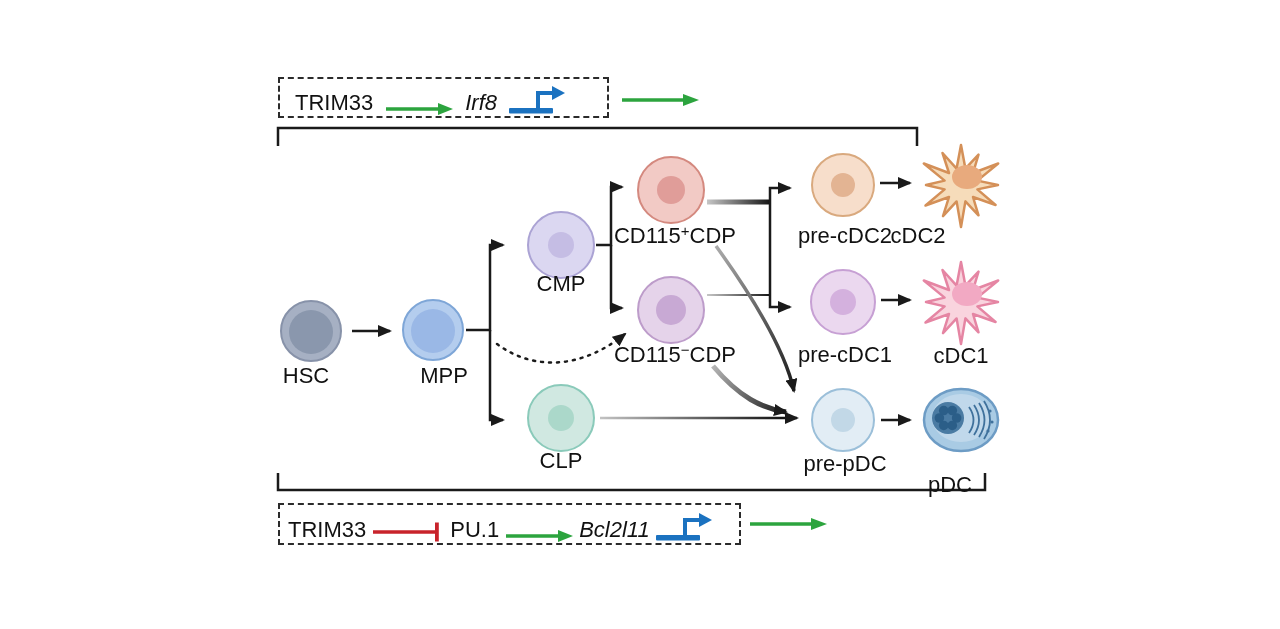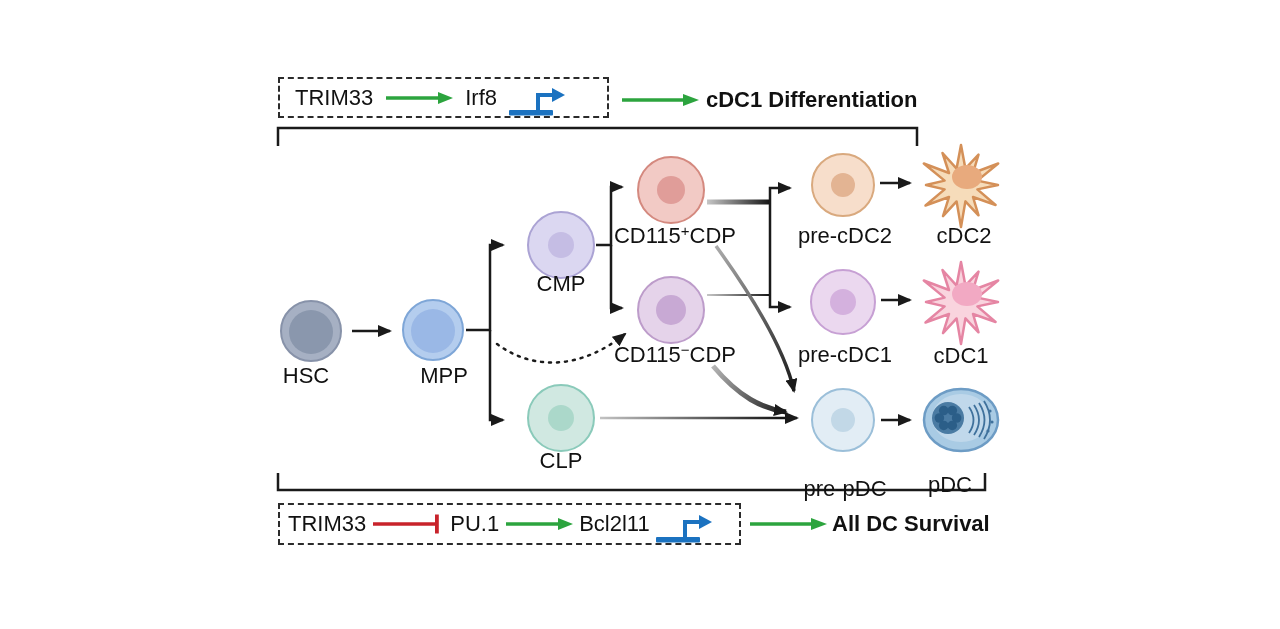--- a/index.html
+++ b/index.html
@@ -1,23 +1,23 @@
 <!DOCTYPE html>
 <html><head>
 <meta charset="utf-8">
 <style>
   html,body{margin:0;padding:0;background:#fff;}
   .canvas{position:relative;width:1280px;height:629px;background:#ffffff;overflow:hidden;
           font-family:"Liberation Sans",sans-serif;color:#111;}
   .layer{position:absolute;left:0;top:0;}
   .cell-label{position:absolute;transform:translateX(-50%);font-size:22px;white-space:nowrap;text-align:right;}
   .sup{font-size:15px;position:relative;top:-7px;}
-  .dash-box{position:absolute;border:2px dashed #2b2b2b;display:flex;align-items:center;box-sizing:border-box;}
+  .dash-box{position:absolute;border:2px dashed #2b2b2b;display:flex;align-items:flex-end;box-sizing:border-box;}
   .box-text{font-size:22px;white-space:nowrap;}
-  .gene{}
+  .gene{font-style:italic;}
   .outcome{position:absolute;font-size:22px;font-weight:bold;white-space:nowrap;}
   .icon-svg{display:block;}
   .top-box{left:278px;top:77px;width:331px;height:41px;padding-left:15px;gap:11px;}
   .bottom-box{left:278px;top:503px;width:463px;height:42px;padding-left:8px;gap:5px;}
   .promoter{margin-top:9px;}
 </style>
 </head>
 <body>
 
 <div class="canvas">
@@ -149,21 +149,20 @@
     <svg class="icon-svg promoter" width="58" height="32" viewBox="0 0 58 32">
       <rect x="1" y="24" width="44" height="5.5" rx="1" fill="#1b72c0"></rect>
       <path d="M30 26 V9 H45" fill="none" stroke="#1b72c0" stroke-width="4"></path>
       <path d="M44 2 L57 9 L44 16 Z" fill="#1b72c0"></path>
     </svg>
   </div>
   <svg class="icon-svg" style="position:absolute;left:620px;top:93px" width="80" height="14" viewBox="0 0 80 14">
     <line x1="2" y1="7" x2="64" y2="7" stroke="#2ca43e" stroke-width="3.6"></line>
     <path d="M63 1 L79 7 L63 13 Z" fill="#2ca43e"></path>
   </svg>
-  <div class="outcome" style="left:706px;top:87px">cDC1 Differentiation</div>
 
   <div class="dash-box bottom-box">
     <span class="box-text">TRIM33</span>
     <svg class="icon-svg" width="74" height="22" viewBox="0 0 74 22">
       <line x1="2" y1="11" x2="65" y2="11" stroke="#c8232b" stroke-width="3.6"></line>
       <rect x="64" y="1.5" width="3.8" height="19" fill="#c8232b"></rect>
     </svg>
     <span class="box-text">PU.1</span>
     <svg class="icon-svg" width="70" height="14" viewBox="0 0 70 14">
       <line x1="2" y1="7" x2="55" y2="7" stroke="#2ca43e" stroke-width="3.6"></line>
@@ -173,28 +172,27 @@
     <svg class="icon-svg promoter" width="58" height="32" viewBox="0 0 58 32">
       <rect x="1" y="24" width="44" height="5.5" rx="1" fill="#1b72c0"></rect>
       <path d="M30 26 V9 H45" fill="none" stroke="#1b72c0" stroke-width="4"></path>
       <path d="M44 2 L57 9 L44 16 Z" fill="#1b72c0"></path>
     </svg>
   </div>
   <svg class="icon-svg" style="position:absolute;left:748px;top:517px" width="80" height="14" viewBox="0 0 80 14">
     <line x1="2" y1="7" x2="64" y2="7" stroke="#2ca43e" stroke-width="3.6"></line>
     <path d="M63 1 L79 7 L63 13 Z" fill="#2ca43e"></path>
   </svg>
-  <div class="outcome" style="left:832px;top:511px">All DC Survival</div>
 
   <div class="cell-label" style="left:306px;top:363px">HSC</div>
   <div class="cell-label" style="left:444px;top:363px">MPP</div>
   <div class="cell-label" style="left:561px;top:271px">CMP</div>
   <div class="cell-label" style="left:675px;top:223px"><span>CD115</span><span class="sup">+</span><span>CDP</span></div>
   <div class="cell-label" style="left:675px;top:342px"><span>CD115</span><span class="sup">−</span><span>CDP</span></div>
   <div class="cell-label" style="left:561px;top:448px">CLP</div>
   <div class="cell-label" style="left:845px;top:223px">pre-cDC2</div>
-  <div class="cell-label" style="left:964px;top:223px">cDC2</div>
+  <div class="cell-label" style="left:918px;top:223px">cDC2</div>
   <div class="cell-label" style="left:845px;top:342px">pre-cDC1</div>
   <div class="cell-label" style="left:961px;top:343px">cDC1</div>
-  <div class="cell-label" style="left:845px;top:476px">pre-pDC</div>
+  <div class="cell-label" style="left:845px;top:451px">pre-pDC</div>
   <div class="cell-label" style="left:950px;top:472px">pDC</div>
 
 </div>
 
 </body></html>

